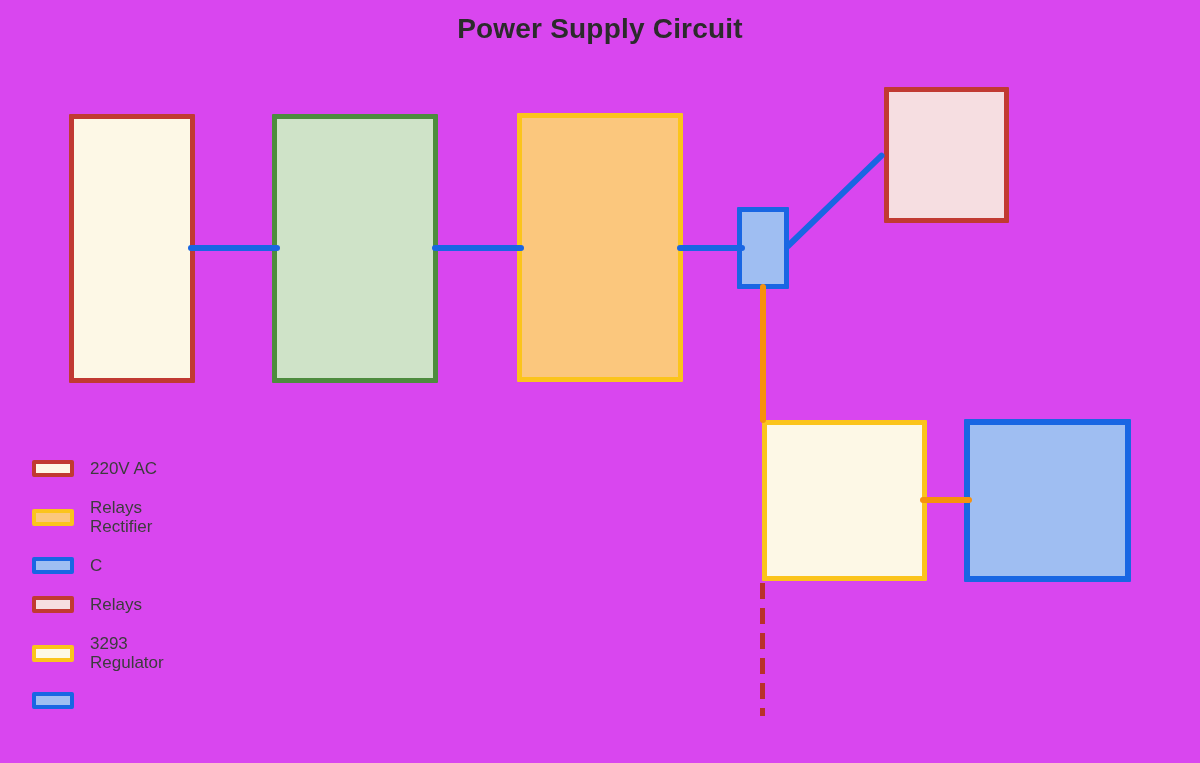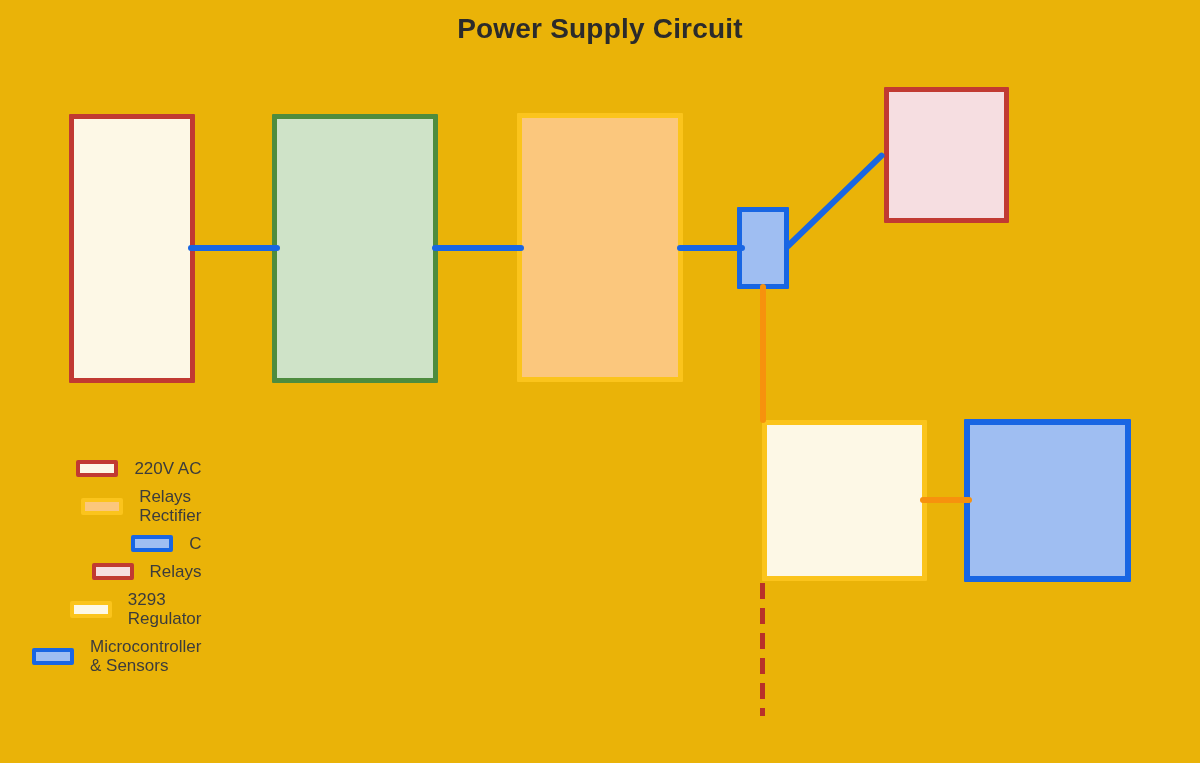--- a/index.html
+++ b/index.html
@@ -13,21 +13,21 @@
     --lightblue:#9FBEF2;
     --pink:#F6DEE1;
     --orangewire:#F7920D;
     --dashred:#B93129;
     --text:#3C3C3C;
     --title:#2B2B2B;
   }
   *{margin:0;padding:0;box-sizing:border-box;}
   html,body{background:#ffffff;}
   body{font-family:"Liberation Sans",sans-serif;}
-  .canvas{position:relative;width:1200px;height:763px;background:#eab308;overflow:hidden;}
+  .canvas{position:relative;width:1200px;height:763px;background:#d946ef;overflow:hidden;}
 
   .title{
     position:absolute;top:13px;left:0;width:100%;
     text-align:center;font-size:28px;font-weight:700;color:var(--title);
     letter-spacing:.2px;
   }
 
   .node{position:absolute;z-index:2;border-radius:1px;}
   .node-ac{left:69px;top:114px;width:126px;height:269px;border:5px solid var(--red);background:var(--cream);}
   .node-transformer{left:272px;top:114px;width:166px;height:269px;border:5px solid var(--green);background:var(--lightgreen);}
@@ -52,21 +52,21 @@
   }
   .e-ca-reg{left:760px;top:284px;height:139px;}
   .e-reg-mic{left:920px;top:497px;width:52px;}
   .e-reg-gnd{
     left:760px;top:583px;width:5px;height:133px;z-index:5;
     background:repeating-linear-gradient(to bottom,var(--dashred) 0 16px,transparent 16px 25px);
   }
 
   .legend{
     position:absolute;left:32px;top:459px;
-    display:flex;flex-direction:column;gap:9px;z-index:3;align-items:flex-end;
+    display:flex;flex-direction:column;gap:20px;z-index:3;
   }
   .legend-row{display:flex;align-items:center;gap:16px;}
   .swatch{width:42px;height:17px;border-width:4px;border-style:solid;border-radius:2px;flex:0 0 auto;}
   .sw-red-cream{border-color:var(--red);background:var(--cream);}
   .sw-green{border-color:var(--green);background:var(--lightgreen);}
   .sw-gold-orange{border-color:var(--gold);background:var(--orangefill);}
   .sw-blue{border-color:var(--blue);background:var(--lightblue);}
   .sw-red-pink{border-color:var(--red);background:var(--pink);}
   .sw-gold-cream{border-color:var(--gold);background:var(--cream);}
   .legend-label{font-size:17px;line-height:19px;color:var(--text);}
@@ -126,20 +126,16 @@
     </div>
     <div class="legend-row">
       <div class="swatch sw-gold-cream"></div>
       <div class="legend-label">
         <span>3293</span>
         <span>Regulator</span>
       </div>
     </div>
     <div class="legend-row">
       <div class="swatch sw-blue"></div>
-      <div class="legend-label">
-        <span>Microcontroller</span>
-        <span>&amp; Sensors</span>
-      </div>
     </div>
   </div>
 
 </div>
 
 </body></html>

